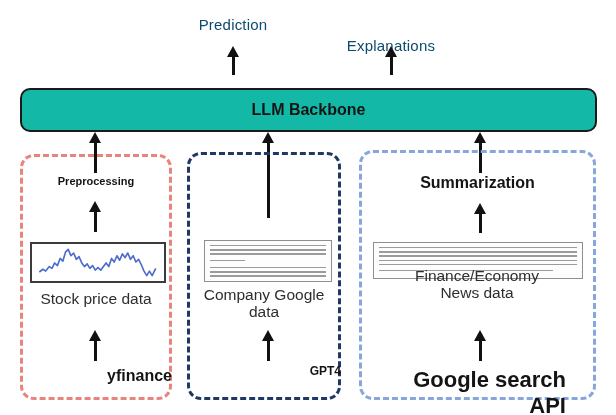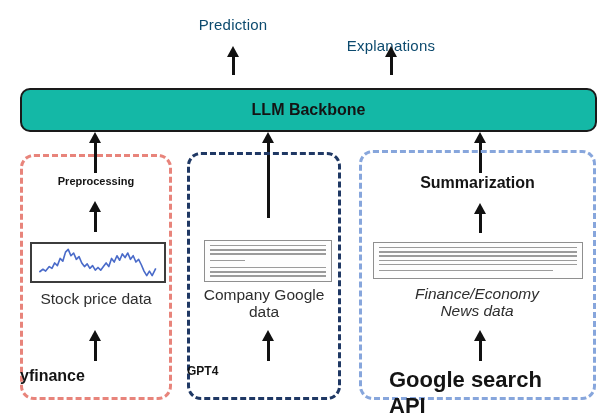--- a/index.html
+++ b/index.html
@@ -33,21 +33,21 @@
   .stage-label {
     font-size: 11px; font-weight: 700; color: #141414;
     text-align: center;
   }
   .data-label {
     font-size: 15.5px; font-weight: 400; color: #2e2e2e;
     text-align: center; line-height: 1.12;
   }
   .source-label {
     font-size: 16px; font-weight: 700; color: #141414;
-    text-align: left;
+    text-align: right;
   }
 
   
   .pipe-box { border-radius: 14px; background: transparent; }
   .pipe-box.stock   { left: 20px;  top: 154px; width: 152px; height: 246px; border: 3px dashed #E8847B; }
   .pipe-box.profile { left: 187px; top: 152px; width: 154px; height: 248px; border: 3px dashed #1F3864; }
   .pipe-box.news    { left: 359px; top: 150px; width: 237px; height: 250px; border: 3px dashed #87A6DC; }
 
   
   .arrow {
@@ -170,21 +170,21 @@
   <div class="arrow" style="left:473px; top:203px; height:30px;">
     <div class="head"></div>
       <div class="stem"></div>
   </div>
 
   <div class="abs doc right">
     <div class="para" style="height:20px; width:100%;"></div>
     <div class="para" style="height:3px; width:88%; margin-top:3px;"></div>
   </div>
 
-  <div class="abs data-label" style="left:407px; top:285px; width:140px;font-style:italic;">Finance/Economy News data</div>
+  <div class="abs data-label" style="left:407px; top:267px; width:140px;">Finance/Economy News data</div>
 
   <div class="arrow" style="left:473px; top:330px; height:31px;">
     <div class="head"></div>
       <div class="stem"></div>
   </div>
 
   <div class="abs source-label" style="left:389px; top:367px; width:177px; font-size:22px;">Google search API</div>
 
 </div>
 

